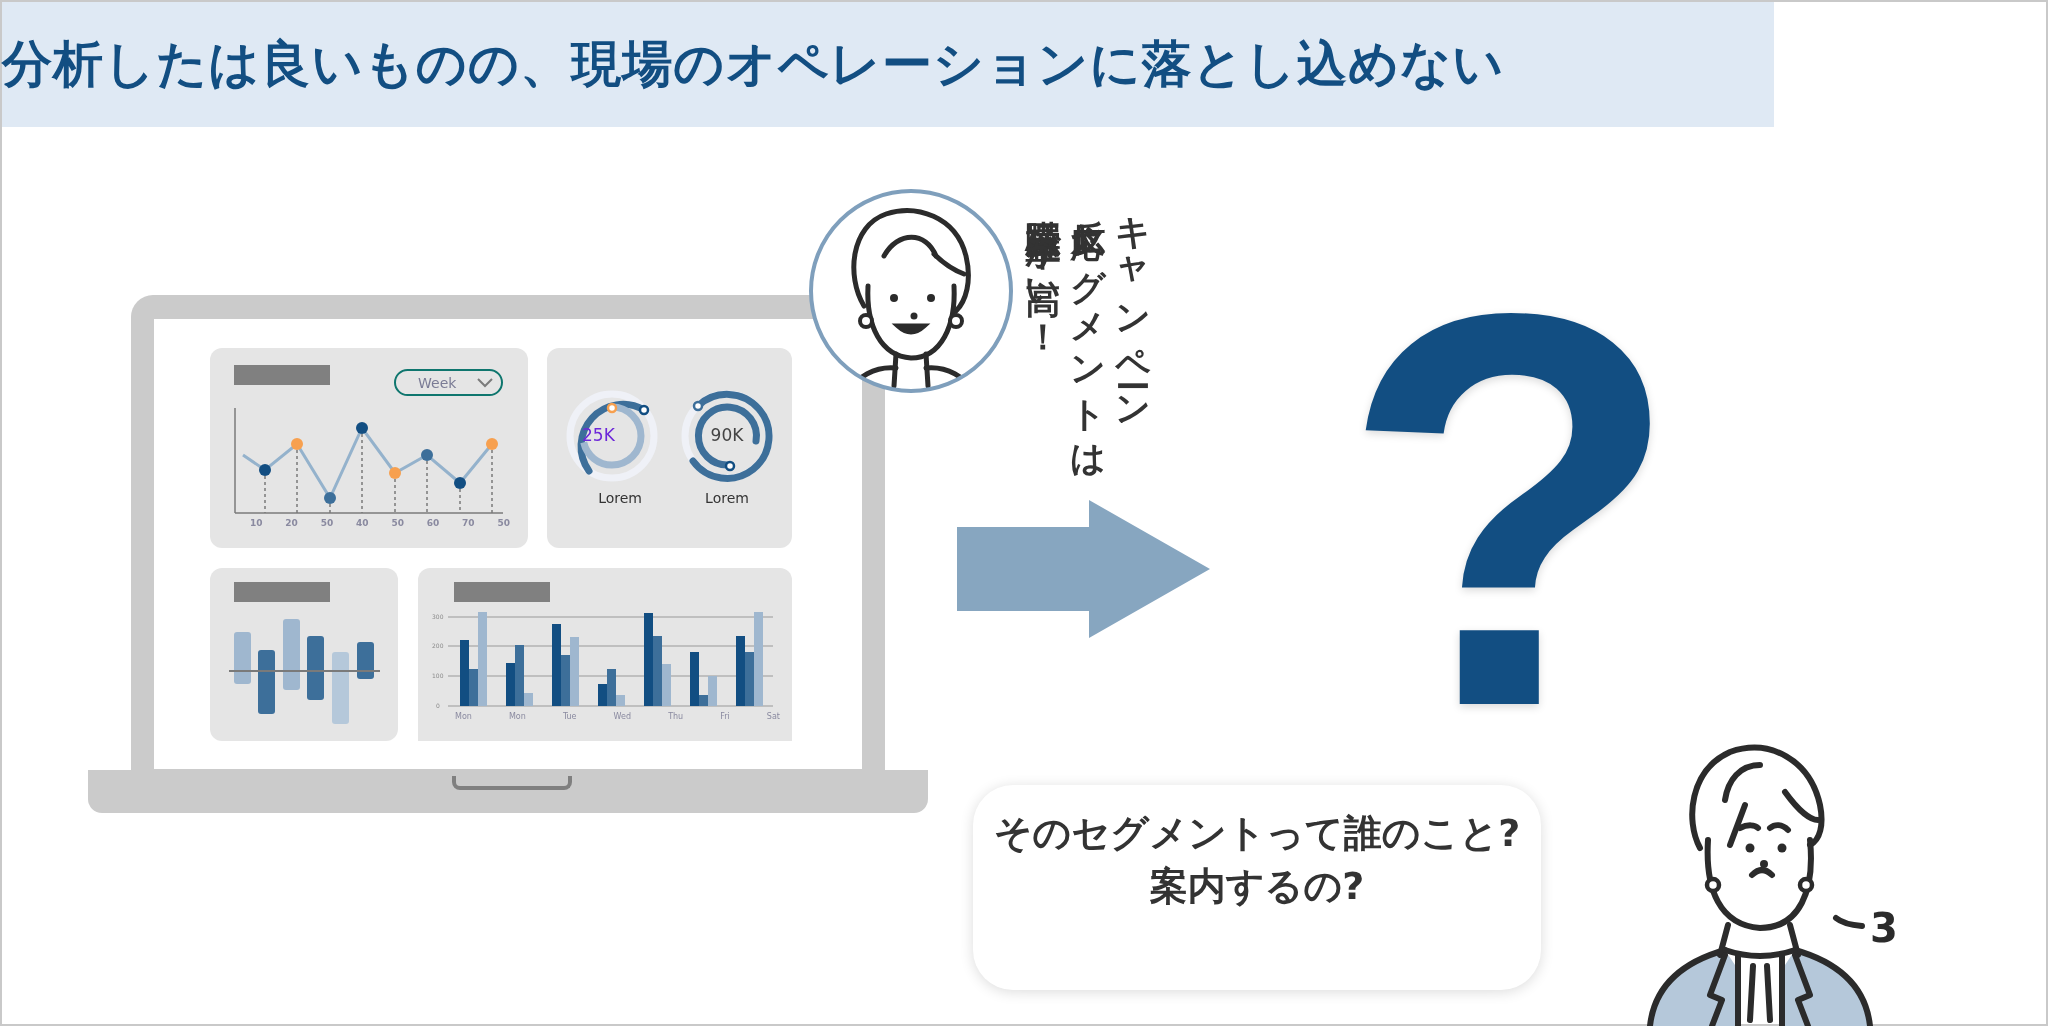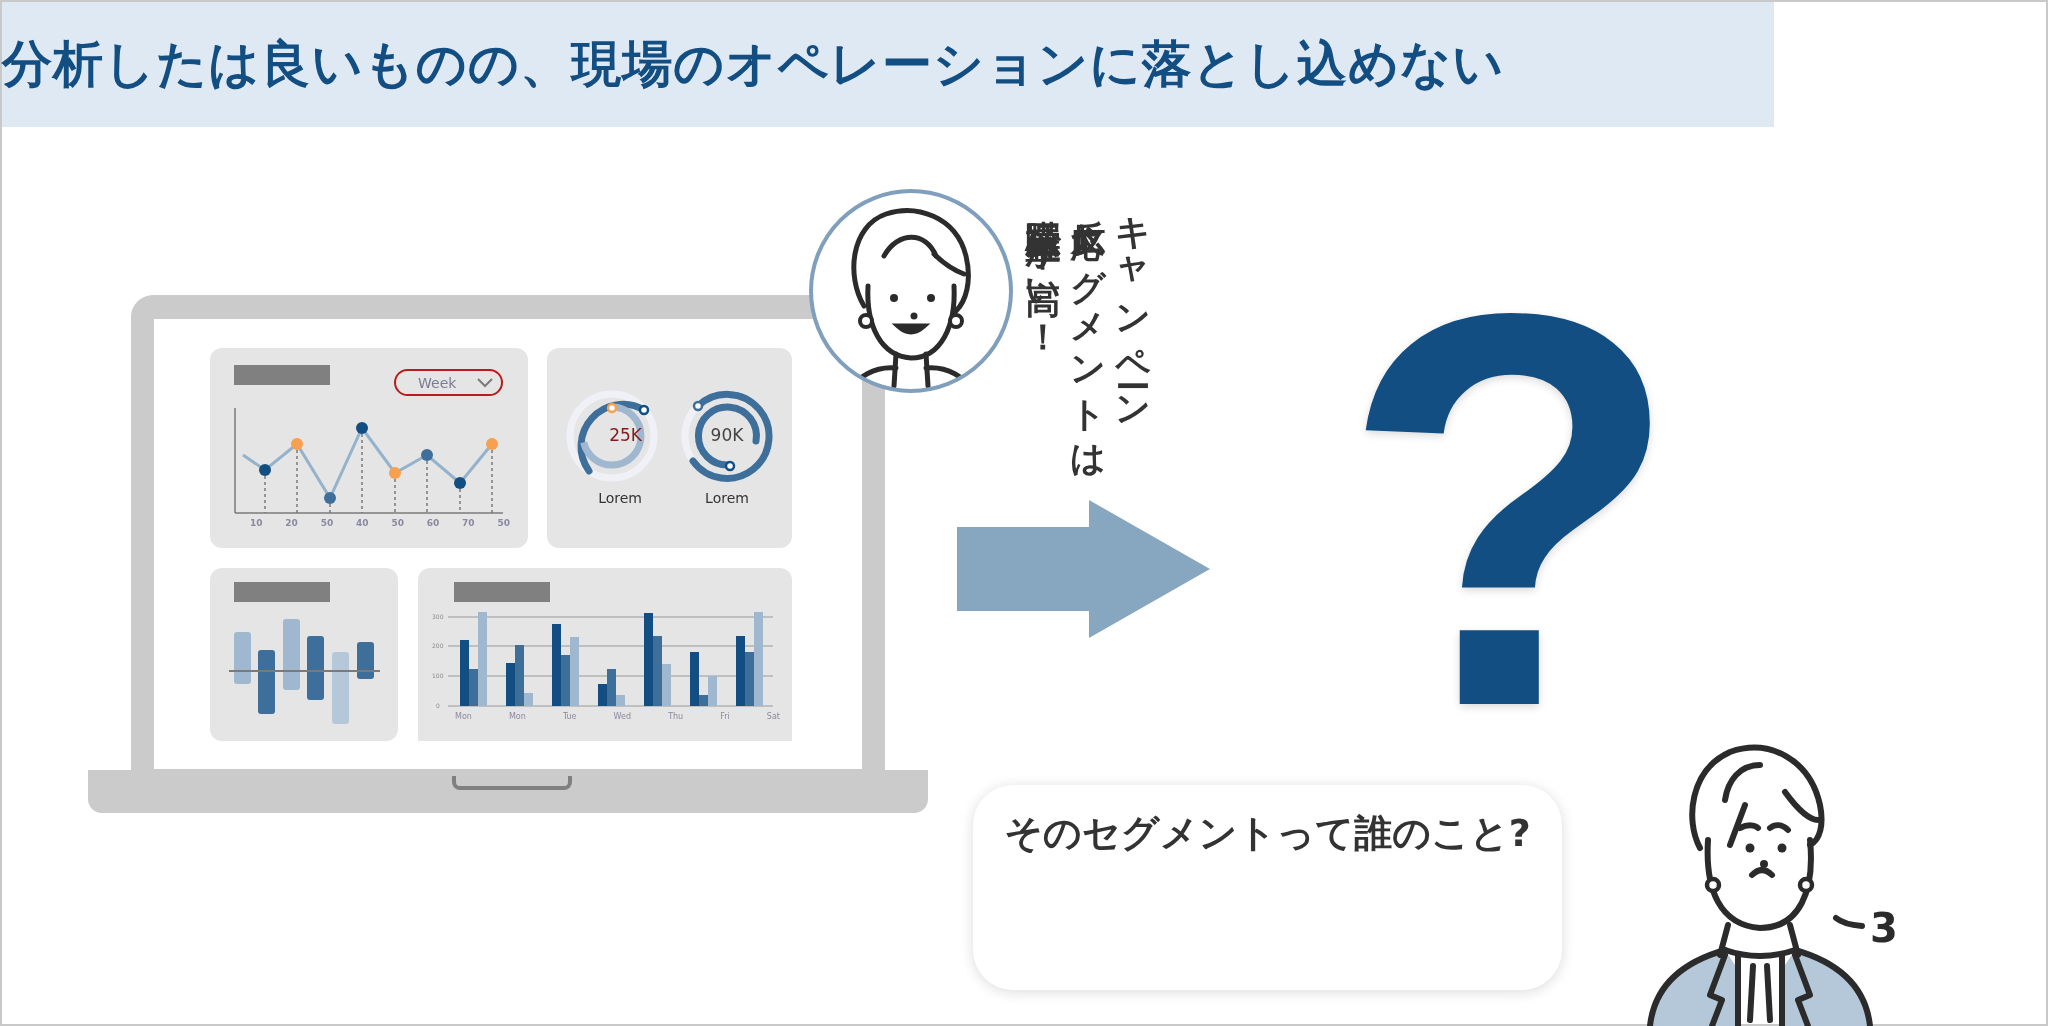--- a/index.html
+++ b/index.html
@@ -8,23 +8,23 @@
   .header{position:absolute;left:2px;top:2px;width:1772px;height:125px;background:#dfe9f4;display:flex;align-items:center;}
   .title{font-size:50px;font-weight:bold;color:#124e82;letter-spacing:1px;}
   .abs{position:absolute;}
   
   .bezel{left:131px;top:295px;width:754px;height:490px;background:#cbcbcb;border-radius:22px 22px 0 0;}
   .screen{left:154px;top:319px;width:708px;height:450px;background:#fff;}
   .base{left:88px;top:770px;width:840px;height:43px;background:#cbcbcb;border-radius:0 0 14px 14px;}
   .notch{left:452px;top:776px;width:120px;height:14px;border:4px solid #808080;border-top:none;border-radius:0 0 8px 8px;box-sizing:border-box;}
   .card{background:#e5e5e5;border-radius:12px;}
   .bar-ph{background:#808080;height:20px;}
-  .week{left:394px;top:369px;width:109px;height:27px;border:2px solid #b91c1c;border-radius:14px;box-sizing:border-box;display:flex;align-items:center;justify-content:space-between;padding:0 8px 0 22px;font-size:14px;color:#7a7b95;}
+  .week{left:394px;top:369px;width:109px;height:27px;border:2px solid #0f766e;border-radius:14px;box-sizing:border-box;display:flex;align-items:center;justify-content:space-between;padding:0 8px 0 22px;font-size:14px;color:#7a7b95;}
   .vtext{writing-mode:vertical-rl;font-size:35px;font-weight:bold;color:#333;line-height:45px;letter-spacing:4px;}
-  .bubble{left:973px;top:785px;width:568px;height:205px;background:#fff;border-radius:40px;box-shadow:0 2px 14px rgba(0,0,0,0.14);padding-left:21px;}
+  .bubble{left:973px;top:785px;width:568px;height:205px;background:#fff;border-radius:40px;box-shadow:0 2px 14px rgba(0,0,0,0.14);}
   .bubble-text{position:absolute;left:0;right:0;top:22px;text-align:center;font-size:38px;font-weight:bold;color:#333;line-height:53px;}
 </style>
 </head>
 <body>
 
 <div class="frame"></div>
 
 <div class="header">
   <span class="title">分析したは良いものの、現場のオペレーションに落とし込めない</span>
 </div>
@@ -83,21 +83,21 @@
   <path d="M 42 123 A 42 42 0 0 1 97 62" fill="none" stroke="#3d6f9a" stroke-width="7" stroke-linecap="round"></path>
   <circle cx="65" cy="88" r="29" fill="none" stroke="#9fb7cf" stroke-width="7" stroke-dasharray="130 200" transform="rotate(-90 65 88)"></circle>
   <circle cx="65" cy="60" r="4" fill="#fff" stroke="#f7a04f" stroke-width="2.5"></circle>
   <circle cx="97" cy="62" r="4" fill="#fff" stroke="#124e82" stroke-width="2.5"></circle>
   <circle cx="180" cy="88" r="42" fill="none" stroke="#eff1f7" stroke-width="7"></circle>
   <path d="M 151 58 A 42 42 0 1 1 146 113" fill="none" stroke="#3d6f9a" stroke-width="7" stroke-linecap="round"></path>
   <path d="M 209 93 A 29 29 0 1 0 182 117" fill="none" stroke="#3d6f9a" stroke-width="7" stroke-linecap="round"></path>
   <circle cx="151" cy="58" r="4" fill="#fff" stroke="#3d6f9a" stroke-width="2.5"></circle>
   <circle cx="183" cy="118" r="4" fill="#fff" stroke="#124e82" stroke-width="2.5"></circle>
 </svg>
-<div class="abs" style="left:582px;top:425px;width:60px;text-align:right;font-size:17px;color:#7f1d1d;">25K</div>
+<div class="abs" style="left:582px;top:425px;width:60px;text-align:left;font-size:17px;color:#6d28d9;">25K</div>
 <div class="abs" style="left:697px;top:425px;width:60px;text-align:center;font-size:17px;color:#444;">90K</div>
 <div class="abs" style="left:582px;top:490px;width:60px;text-align:right;font-size:14px;color:#333;">Lorem</div>
 <div class="abs" style="left:697px;top:490px;width:60px;text-align:center;font-size:14px;color:#333;">Lorem</div>
 
 <div class="abs card" style="left:210px;top:568px;width:188px;height:173px;">
   <div class="abs bar-ph" style="left:24px;top:14px;width:96px;"></div>
 </div>
 <svg class="abs" style="left:210px;top:568px;" width="188" height="173" viewBox="0 0 188 173">
   <rect x="24" y="64" width="17" height="52" rx="3" fill="#9fb7cf"></rect>
   <rect x="48" y="82" width="17" height="64" rx="3" fill="#3d6f9a"></rect>
@@ -195,20 +195,21 @@
 </svg>
 
 <div class="abs" style="left:1340px;top:230px;width:320px;text-align:center;font-size:560px;line-height:560px;font-weight:bold;color:#124e82;font-family:'Liberation Sans',sans-serif;text-shadow:0 3px 8px rgba(0,0,0,0.15);">?</div>
 
 <svg class="abs" style="left:1580px;top:880px;" width="70" height="70" viewBox="0 0 70 70">
   <polygon points="0,5 62,32 0,45" fill="#fff"></polygon>
 </svg>
 <div class="abs bubble">
   <div class="bubble-text">
     <div>そのセグメントって誰のこと?</div>
+    <div>案内するの?</div>
   </div>
 </div>
 
 <svg class="abs" style="left:1610px;top:730px;" width="300" height="296" viewBox="0 0 300 296">
   <path d="M40 296 C45 250 80 230 115 220 L125 235 L130 296 Z" fill="#b5c8da"></path>
   <path d="M260 296 C255 250 220 230 185 220 L175 235 L170 296 Z" fill="#b5c8da"></path>
   <g fill="none" stroke="#2b2b2b" stroke-width="6" stroke-linecap="round" stroke-linejoin="round">
     <path d="M90 118 C75 90 80 40 120 22 C160 8 200 30 210 75 C214 95 210 110 200 115"></path>
     <path d="M150 35 C130 35 118 50 115 70"></path>
     <path d="M135 75 L120 115"></path>

